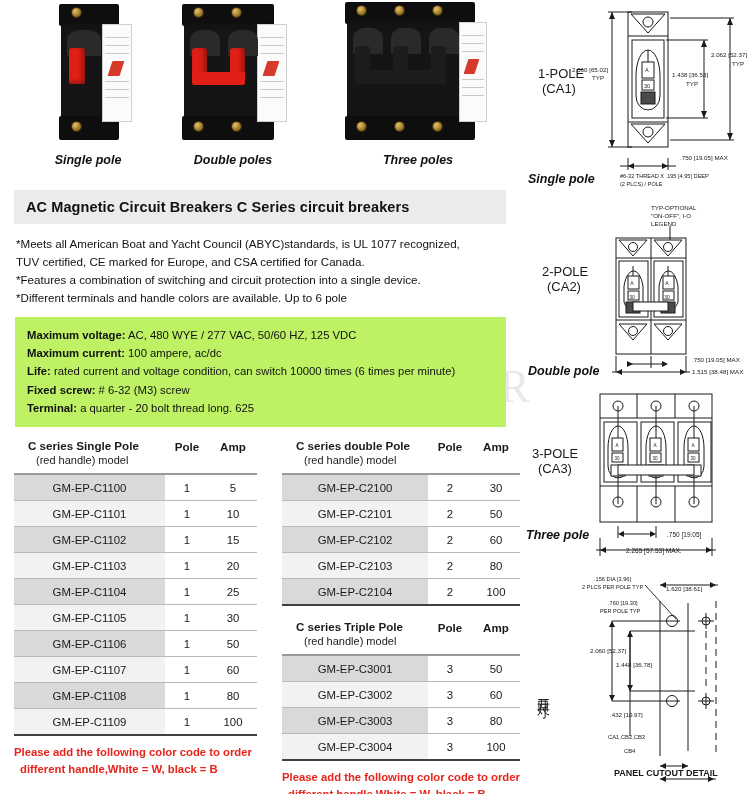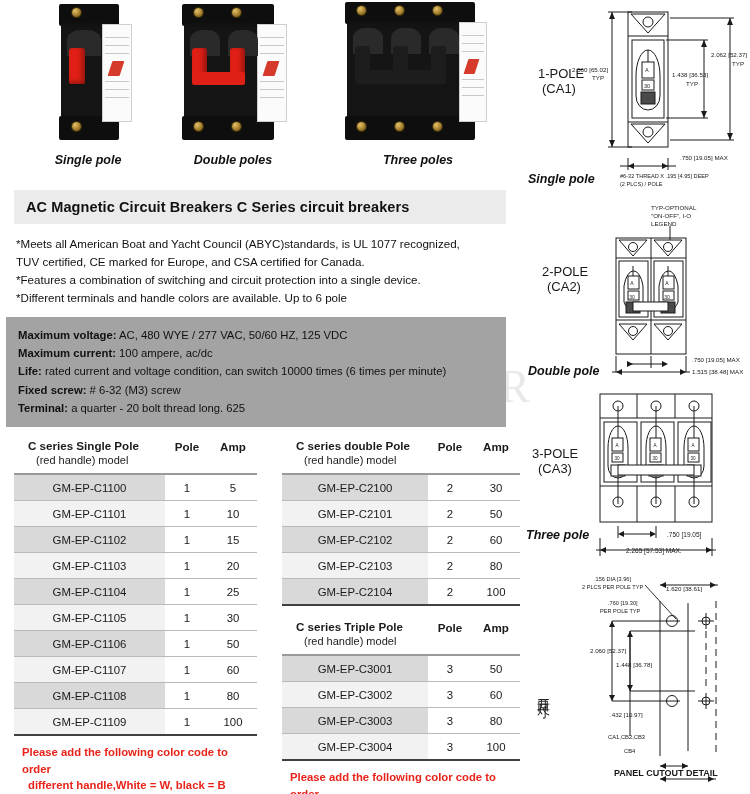--- a/index.html
+++ b/index.html
@@ -67,21 +67,21 @@
   .banner{
     background:#ebebeb;margin:0 14px 0 14px;padding:9px 12px;
     font-size:14.5px;font-weight:bold;letter-spacing:.1px;color:#111;
   }
 
   
   .bullets{padding:11px 16px 2px 16px;font-size:11.6px;line-height:1.55;color:#111;}
   .bullets div{white-space:nowrap;}
 
   .specs{
-    background:#a3a3a3;margin:8px 14px 0 6px;padding:9px 12px 10px 12px;
+    background:#bef264;margin:8px 14px 0 15px;padding:9px 12px 10px 12px;
     font-size:11.3px;line-height:1.62;color:#111;position:relative;z-index:2;
   }
   .specs .k{font-weight:bold;}
 
   
   .tables{position:relative;margin-top:12px;}
   .tbl-block{position:absolute;top:0;}
   .tbl-head{display:flex;align-items:flex-start;padding:0 0 7px 0;}
   .tbl-head .t-title{flex:1;}
   .tbl-head .t-title .l1{font-size:11.6px;font-weight:bold;padding-left:14px;}
@@ -101,21 +101,20 @@
   table.spec-tbl tr:last-child td{border-bottom:2px solid #404040;}
   td.c-model{text-align:center;}
   td.c-pole{width:44px;text-align:center;}
   td.c-amp{width:48px;text-align:center;}
   tr.shade td.c-model{background:#d9d9d9;}
   tr.plain td.c-model{background:#f2f2f2;}
 
   .note{
     color:#e8231a;font-size:11.3px;font-weight:bold;line-height:1.45;
     margin-top:8px;
-    margin-left:8px;
   }
   .note .l2{padding-left:6px;}
 
   
   .right-col{position:absolute;left:520px;top:0;width:230px;height:794px;z-index:3;}
   .dwg{position:absolute;left:0;width:230px;}
   .dwg svg{display:block;}
   .dwg-caption{
     position:absolute;font-size:12.5px;font-weight:bold;font-style:italic;color:#111;
   }

